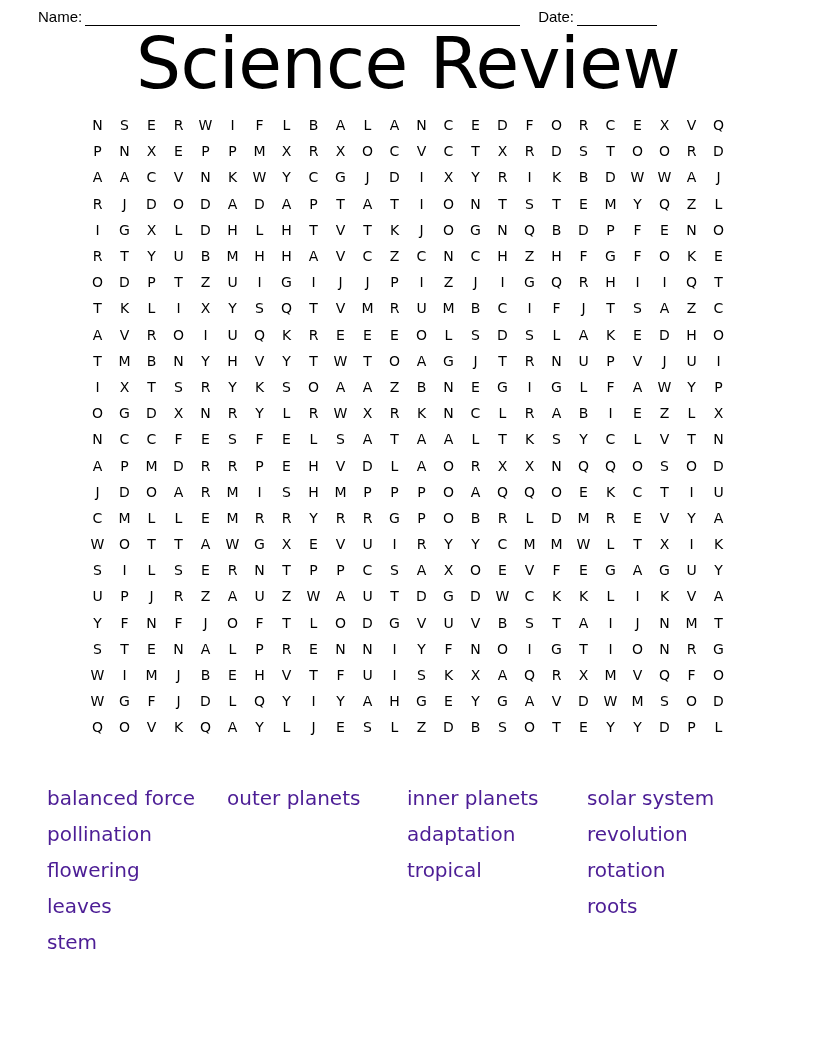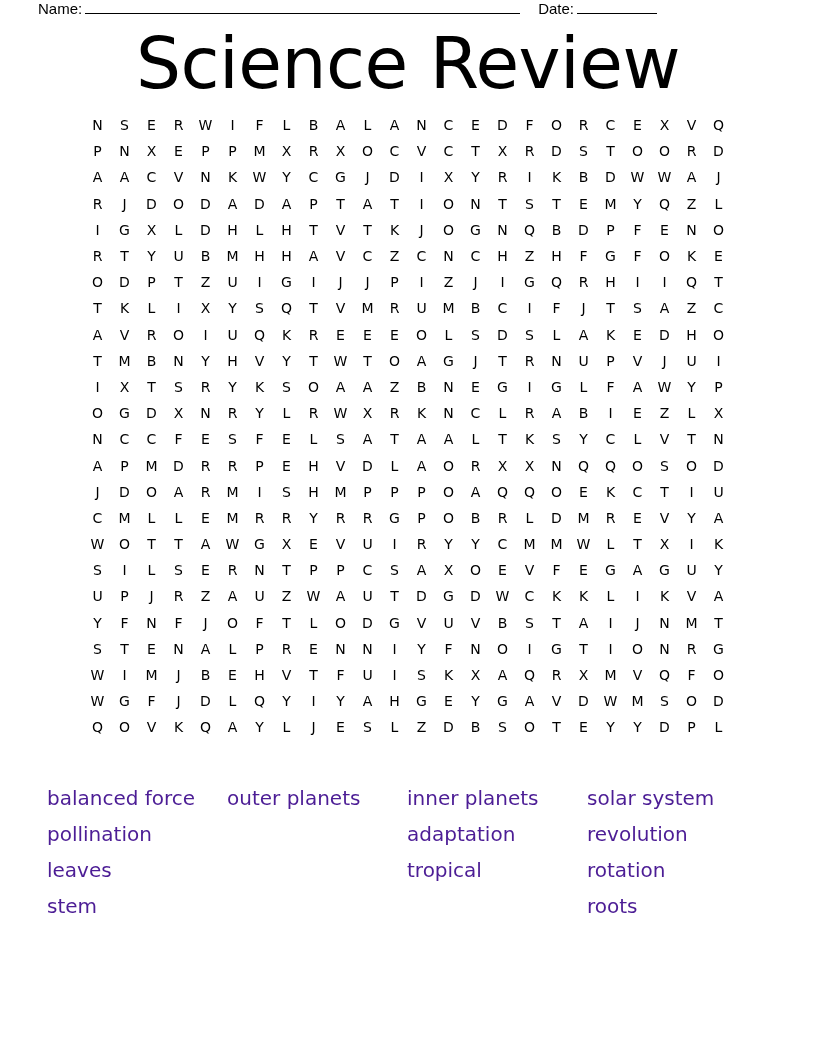--- a/index.html
+++ b/index.html
@@ -17,20 +17,21 @@
   }
 
   
   .header {
     position: absolute;
     top: 0px;
     left: 0px;
     width: 816px;
     height: 26px;
     display: flex;
+    align-items: flex-end;
     padding: 0 16px 0 38px;
     box-sizing: border-box;
   }
   .hdr-label {
     font-family: "Liberation Sans", sans-serif;
     font-size: 15px;
     line-height: 18px;
     white-space: nowrap;
     letter-spacing: 0px;
   }
@@ -737,20 +738,21 @@
       <div class="cell">D</div>
       <div class="cell">P</div>
       <div class="cell">L</div>
     </div>
   </div>
 
 <div class="wordlist" id="word-list">
     <div class="word-col">
       <div class="word">balanced force</div>
       <div class="word">pollination</div>
+      <div class="word">flowering</div>
       <div class="word">leaves</div>
       <div class="word">stem</div>
     </div>
     <div class="word-col">
       <div class="word">outer planets</div>
     </div>
     <div class="word-col">
       <div class="word">inner planets</div>
       <div class="word">adaptation</div>
       <div class="word">tropical</div>

